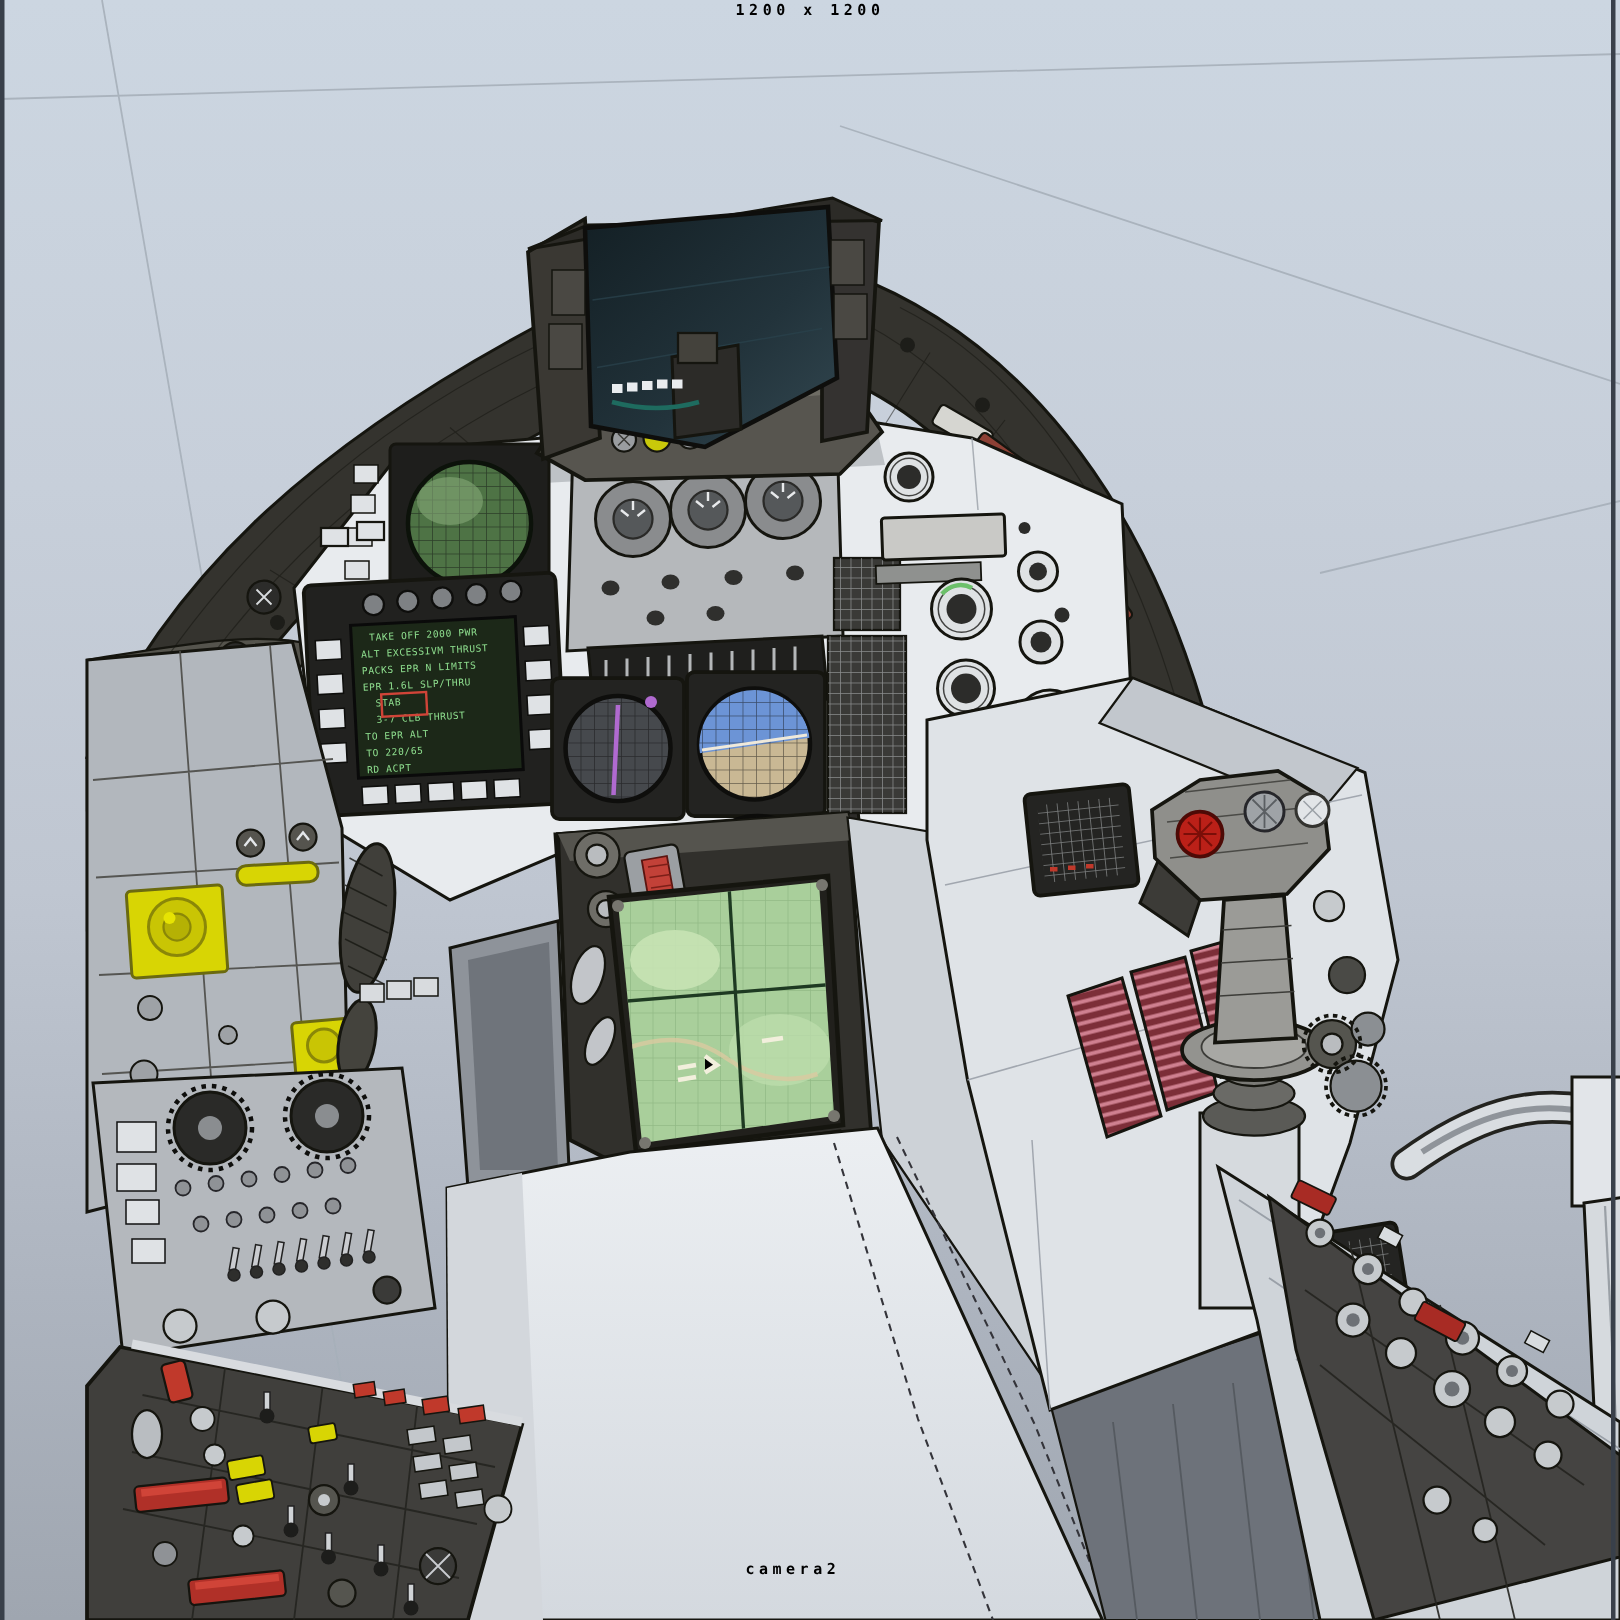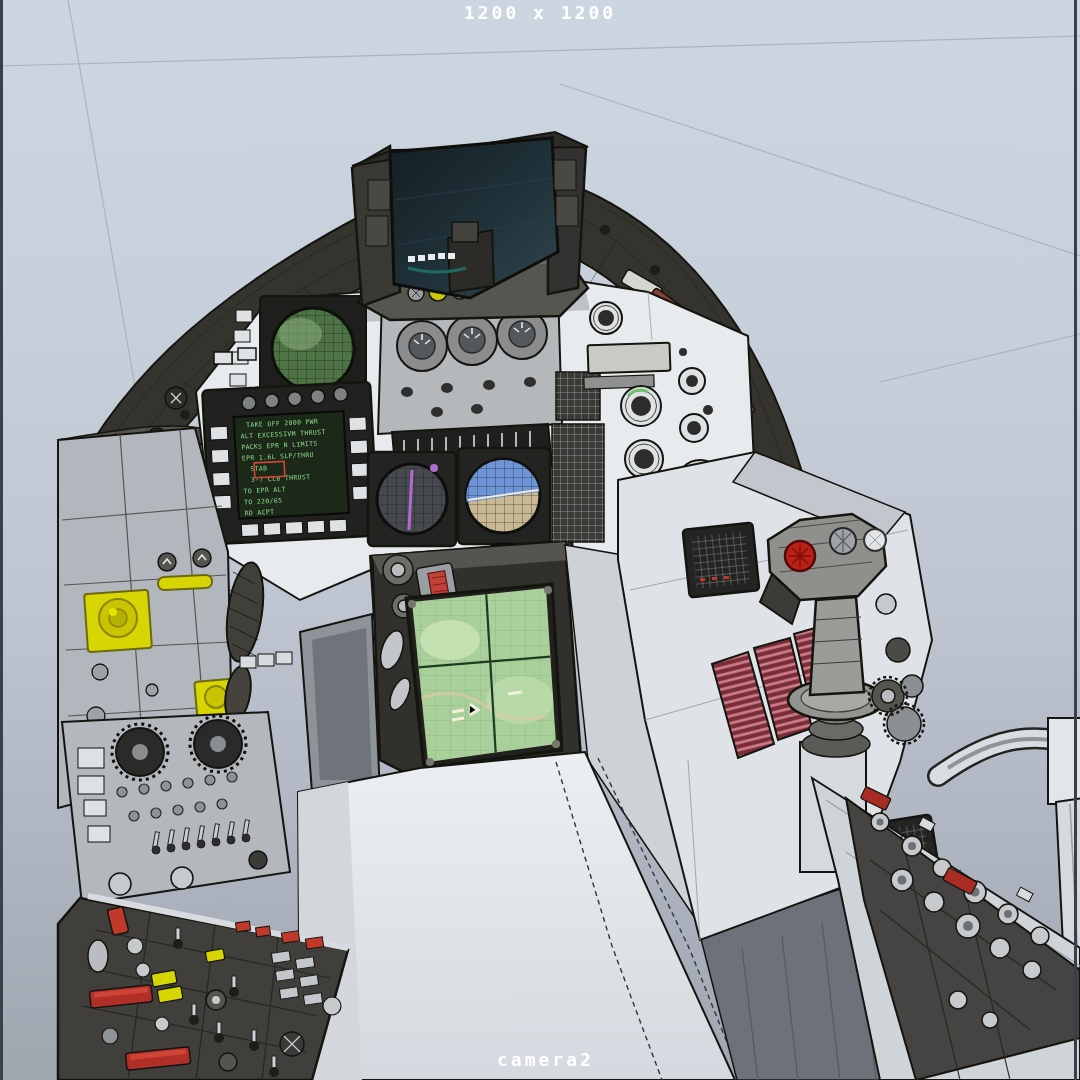--- a/index.html
+++ b/index.html
@@ -2,23 +2,23 @@
 <html><head>
 <meta charset="utf-8">
 <style>
   html,body{margin:0;padding:0;background:#888;}
   .stage{position:relative;width:1080px;height:1080px;overflow:hidden;
          font-family:"DejaVu Sans Mono","Liberation Mono",monospace;}
   .viewport-bg{position:absolute;inset:0;
     background:linear-gradient(180deg,#ccd6e1 0%,#c7cfda 30%,#bfc6d1 55%,#adb4bf 80%,#9fa6b0 100%);}
   .edge{position:absolute;top:0;width:3px;height:1080px;background:#39404a;}
   .edge.left{left:0}.edge.right{left:1074px}
-  .vp-label{position:absolute;color:#ffffff;font-weight:bold;font-size:18px;letter-spacing:3px;}
+  .vp-label{position:absolute;color:#000000;font-weight:bold;font-size:10px;letter-spacing:3px;}
   .vp-label.res{top:2px;left:50%;transform:translateX(-50%);}
-  .vp-label.cam{bottom:10px;left:497px;}
+  .vp-label.cam{bottom:28px;left:497px;}
   svg{position:absolute;inset:0;}
   .o{stroke:#15150f;}
   text.mfd{font-family:"DejaVu Sans Mono",monospace;font-size:6.4px;fill:#8ede8e;letter-spacing:.4px;}
 </style>
 </head>
 <body>
 
 <div class="stage">
   <div class="viewport-bg"></div>
 

